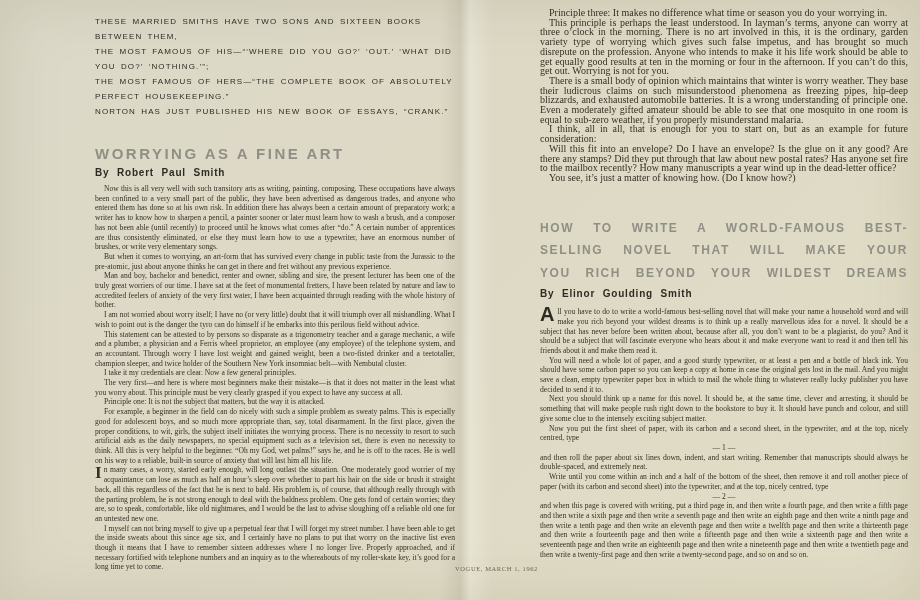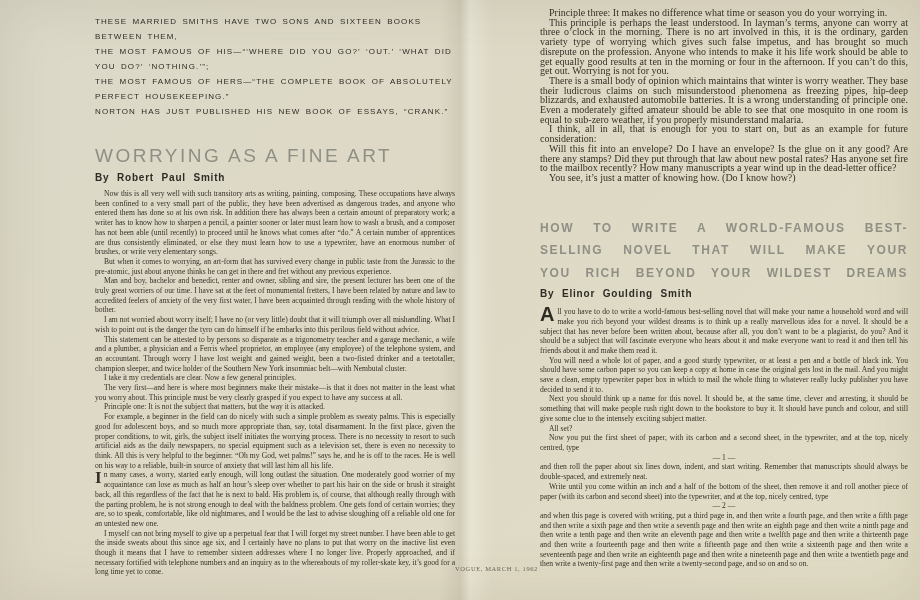--- a/index.html
+++ b/index.html
@@ -10,22 +10,22 @@
       linear-gradient(90deg, rgba(0,0,0,0) 440px, rgba(90,80,60,0.10) 460px, rgba(255,255,250,0.28) 470px, rgba(0,0,0,0) 492px),
       linear-gradient(135deg, #dcd9c9 0%, #ded9c5 45%, #e2ddc6 100%);
     box-shadow:inset 0 0 60px rgba(120,110,85,0.18);
     font-family:"Liberation Serif", serif;
     color:#353026;
   }
   
   .left-col{position:absolute;left:95px;top:14px;width:360px;}
   .intro{font-family:"Liberation Sans", sans-serif;font-size:8px;font-weight:normal;
          letter-spacing:1.1px;word-spacing:2px;line-height:15px;color:#2e2b25;}
-  .a1-title{margin-top:26px;font-family:"Liberation Sans", sans-serif;font-weight:normal;
-            font-size:19px;letter-spacing:2.5px;color:#8f8f85;}
+  .a1-title{margin-top:26px;font-family:"Liberation Sans", sans-serif;font-weight:bold;
+            font-size:15px;letter-spacing:2.5px;color:#8f8f85;}
   .byline{margin-top:5px;font-family:"Liberation Sans", sans-serif;font-weight:bold;
           font-size:10px;letter-spacing:0.8px;word-spacing:4px;color:#2e2b25;}
   .bodytext{margin-top:6px;font-size:7.6px;line-height:9.7px;text-align:justify;
             height:450px;overflow:hidden;}
   .bodytext p{margin:0;}
   p.ind{text-indent:9px;}
   p.dc-serif::first-letter{float:left;font-weight:bold;font-size:17px;line-height:13.5px;padding:1px 2px 0 0;}
   p.dc-sans::first-letter{float:left;font-family:"Liberation Sans", sans-serif;font-weight:bold;
                           font-size:20px;line-height:15px;padding:0 3px 0 0;color:#2e2b25;}
   
@@ -92,21 +92,20 @@
       <div class="tline">HOW TO WRITE A WORLD-FAMOUS BEST-</div>
       <div class="tline">SELLING NOVEL THAT WILL MAKE YOUR</div>
       <div class="tline">YOU RICH BEYOND YOUR WILDEST DREAMS</div>
     </div>
     <div class="byline byline-r">By Elinor Goulding Smith</div>
 
     <div class="bodytext3">
       <p class="dc-sans">All you have to do to write a world-famous best-selling novel that will make your name a household word and will make you rich beyond your wildest dreams is to think up a really marvellous idea for a novel. It should be a subject that has never before been written about, because after all, you don’t want to be a plagiarist, do you? And it should be a subject that will fascinate everyone who hears about it and make everyone want to read it and then tell his friends about it and make them read it.</p>
       <p class="ind">You will need a whole lot of paper, and a good sturdy typewriter, or at least a pen and a bottle of black ink. You should have some carbon paper so you can keep a copy at home in case the original gets lost in the mail. And you might save a clean, empty typewriter paper box in which to mail the whole thing to whatever really lucky publisher you have decided to send it to.</p>
       <p class="ind">Next you should think up a name for this novel. It should be, at the same time, clever and arresting, it should be something that will make people rush right down to the bookstore to buy it. It should have punch and colour, and still give some clue to the intensely exciting subject matter.</p>
-      <p class="ind">All set?</p>
       <p class="ind">Now you put the first sheet of paper, with its carbon and a second sheet, in the typewriter, and at the top, nicely centred, type</p>
       <p class="centerline">— 1 —</p>
       <p>and then roll the paper about six lines down, indent, and start writing. Remember that manuscripts should always be double-spaced, and extremely neat.</p>
       <p class="ind">Write until you come within an inch and a half of the bottom of the sheet, then remove it and roll another piece of paper (with its carbon and second sheet) into the typewriter, and at the top, nicely centred, type</p>
       <p class="centerline">— 2 —</p>
       <p>and when this page is covered with writing, put a third page in, and then write a fourth page, and then write a fifth page and then write a sixth page and then write a seventh page and then write an eighth page and then write a ninth page and then write a tenth page and then write an eleventh page and then write a twelfth page and then write a thirteenth page and then write a fourteenth page and then write a fifteenth page and then write a sixteenth page and then write a seventeenth page and then write an eighteenth page and then write a nineteenth page and then write a twentieth page and then write a twenty-first page and then write a twenty-second page, and so on and so on.</p>
 
     </div>
   </div>
 

